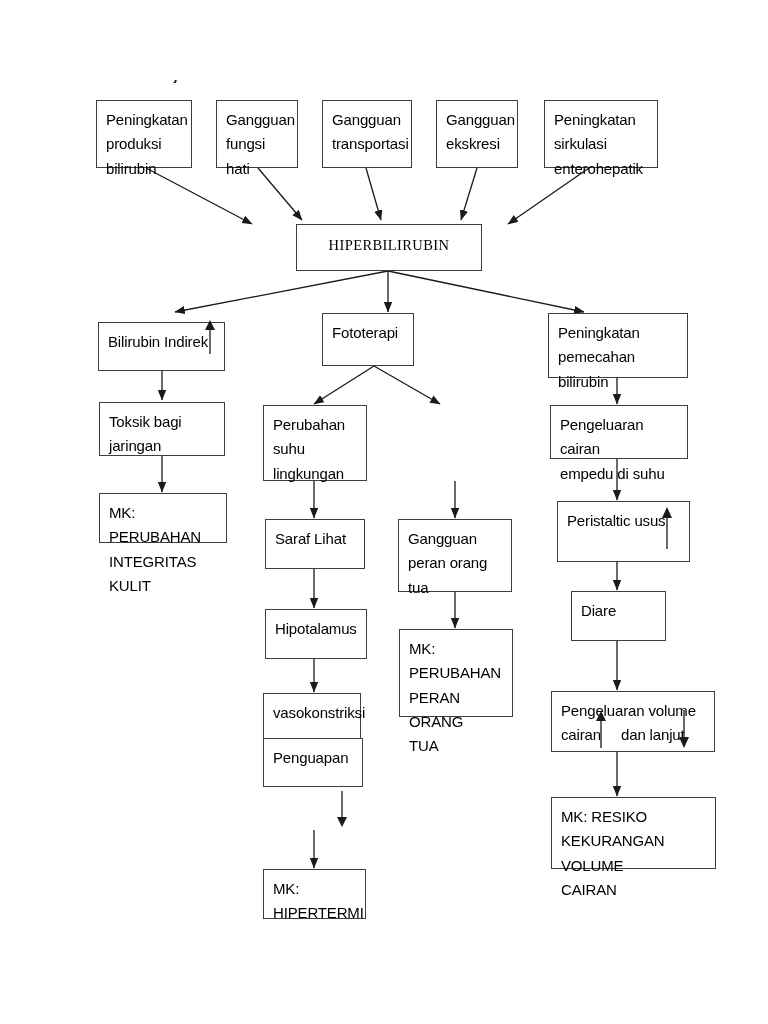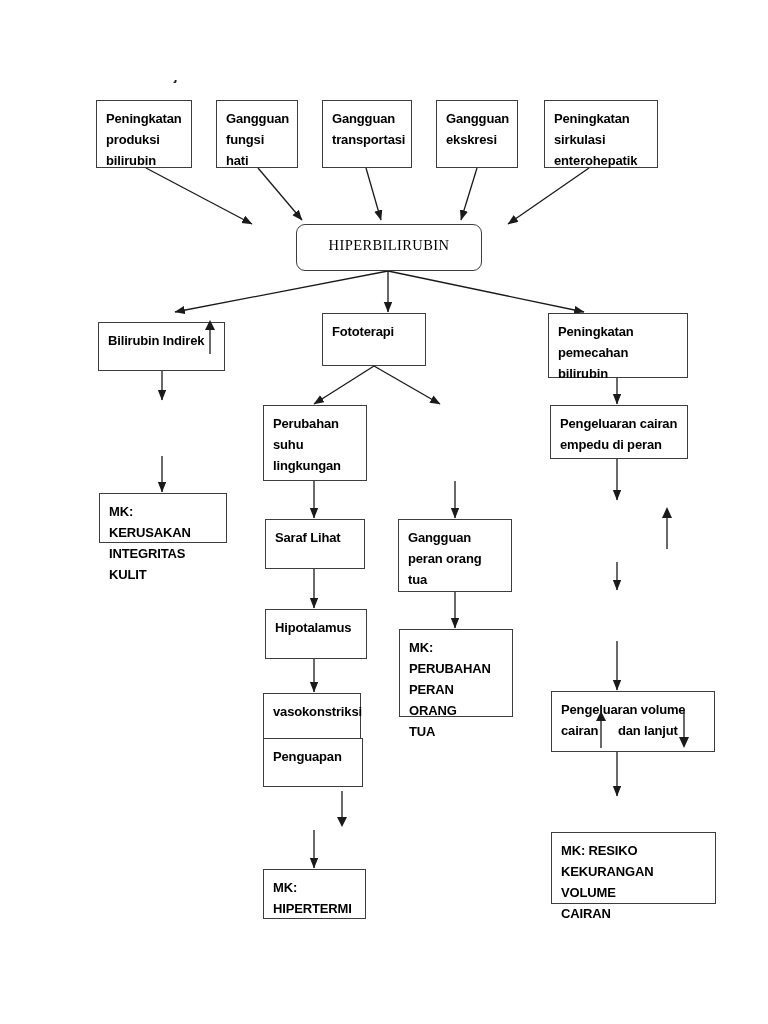--- a/index.html
+++ b/index.html
@@ -35,22 +35,22 @@
     fill: none;
   }
   
   .node {
     position: absolute;
     box-sizing: border-box;
     border: 1px solid #3d3d3d;
     background: #ffffff;
     z-index: 2;
     padding: 7px 9px 5px 9px;
-    font-size: 13px;
-    font-weight: bold;
+    font-size: 15px;
+    font-weight: normal;
     line-height: 1.62;
     letter-spacing: -0.15px;
     color: #000;
   }
   .node .txt {
     display: block;
     white-space: pre-line;
   }
   
   .node.central {
@@ -157,46 +157,50 @@
     <span class="txt">Gangguan
 ekskresi</span>
   </div>
 
   <div class="node" style="left:544px; top:100px; width:114px; height:68px;">
     <span class="txt">Peningkatan
 sirkulasi
 enterohepatik</span>
   </div>
 
-  <div class="node central" style="left:296px; top:224px; width:186px; height:47px;border-radius:9px;">
+  <div class="node central" style="left:296px; top:224px; width:186px; height:47px;">
     <span class="txt">HIPERBILIRUBIN</span>
   </div>
 
   <div class="node" style="left:98px; top:313px; width:127px; height:49px;margin-top:9px;">
     <span class="txt">Bilirubin Indirek</span>
   </div>
   <div class="inline-arrow" style="left:203px; top:320px; width:14px; height:36px;">
     <svg width="14" height="36" viewBox="0 0 14 36">
       <line x1="7" y1="34" x2="7" y2="8"></line>
       <polygon points="7,0 12,10 2,10"></polygon>
     </svg>
   </div>
 
-  <div class="node" style="left:322px; top:313px; width:104px; height:53px;">
+  <div class="node" style="left:322px; top:313px; width:92px; height:53px;">
     <span class="txt">Fototerapi</span>
   </div>
 
   <div class="node" style="left:548px; top:313px; width:140px; height:65px;">
     <span class="txt">Peningkatan
 pemecahan bilirubin</span>
   </div>
 
+  <div class="node" style="left:99px; top:402px; width:126px; height:54px;">
+    <span class="txt">Toksik bagi
+jaringan</span>
+  </div>
 
   <div class="node" style="left:99px; top:493px; width:128px; height:50px;">
-    <span class="txt">MK: KERUSAKAN
+    <span class="txt">MK: PERUBAHAN
 INTEGRITAS KULIT</span>
   </div>
 
   <div class="node" style="left:263px; top:405px; width:104px; height:76px;">
     <span class="txt">Perubahan
 suhu
 lingkungan</span>
   </div>
 
   <div class="node" style="left:265px; top:519px; width:100px; height:50px;">
@@ -234,48 +238,54 @@
 
   <div class="node" style="left:399px; top:629px; width:114px; height:88px;">
     <span class="txt">MK:
 PERUBAHAN
 PERAN ORANG
 TUA</span>
   </div>
 
   <div class="node" style="left:550px; top:405px; width:138px; height:54px;">
     <span class="txt">Pengeluaran cairan
-empedu di peran</span>
-  </div>
-
+empedu di suhu</span>
+  </div>
+
+  <div class="node" style="left:557px; top:501px; width:133px; height:61px;">
+    <span class="txt">Peristaltic usus</span>
+  </div>
   <div class="inline-arrow" style="left:660px; top:507px; width:14px; height:44px;">
     <svg width="14" height="44" viewBox="0 0 14 44">
       <line x1="7" y1="42" x2="7" y2="9"></line>
       <polygon points="7,0 12,11 2,11"></polygon>
     </svg>
   </div>
 
+  <div class="node" style="left:571px; top:591px; width:95px; height:50px;">
+    <span class="txt">Diare</span>
+  </div>
 
   <div class="node" style="left:551px; top:691px; width:164px; height:61px;">
     <span class="txt">Pengeluaran volume</span>
     <span style="display:inline-block;">cairan</span>
     <span style="display:inline-block;padding-left:16px;">dan lanjut</span>
   </div>
   <div class="inline-arrow" style="left:595px; top:711px; width:12px; height:38px;">
     <svg width="12" height="38" viewBox="0 0 12 38">
       <line x1="6" y1="37" x2="6" y2="8"></line>
       <polygon points="6,0 11,10 1,10"></polygon>
     </svg>
   </div>
   <div class="inline-arrow" style="left:678px; top:708px; width:12px; height:40px;">
     <svg width="12" height="40" viewBox="0 0 12 40">
       <line x1="6" y1="2" x2="6" y2="31"></line>
       <polygon points="6,40 11,29 1,29"></polygon>
     </svg>
   </div>
 
-  <div class="node" style="left:551px; top:797px; width:165px; height:72px;margin-top:35px;">
+  <div class="node" style="left:551px; top:797px; width:165px; height:72px;">
     <span class="txt">MK: RESIKO
 KEKURANGAN VOLUME
 CAIRAN</span>
   </div>
 
 </div>
 
 </body></html>

